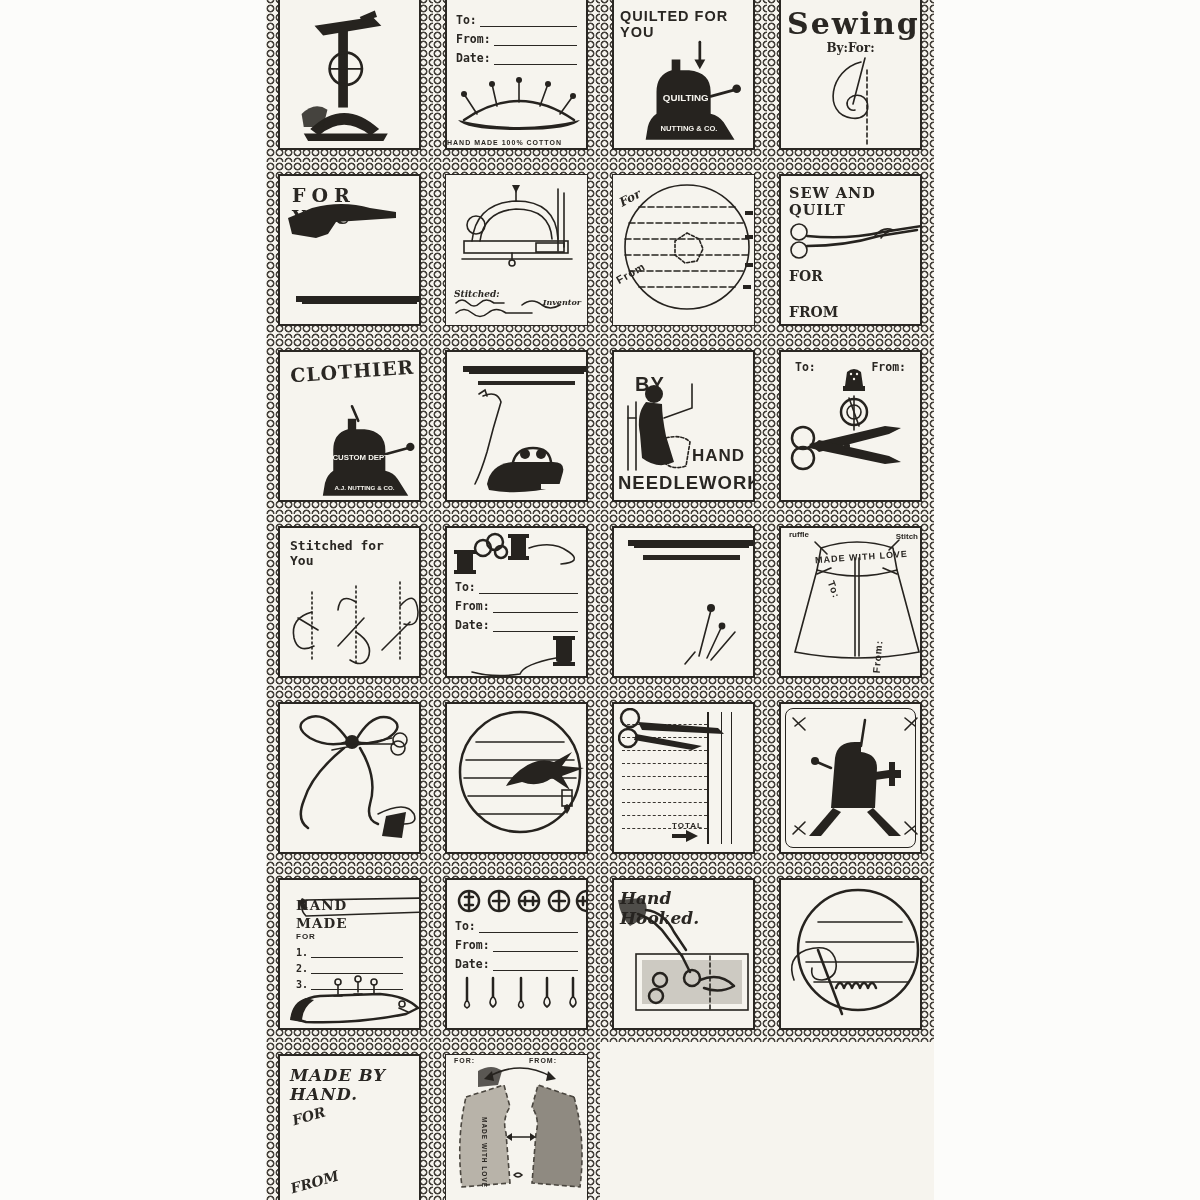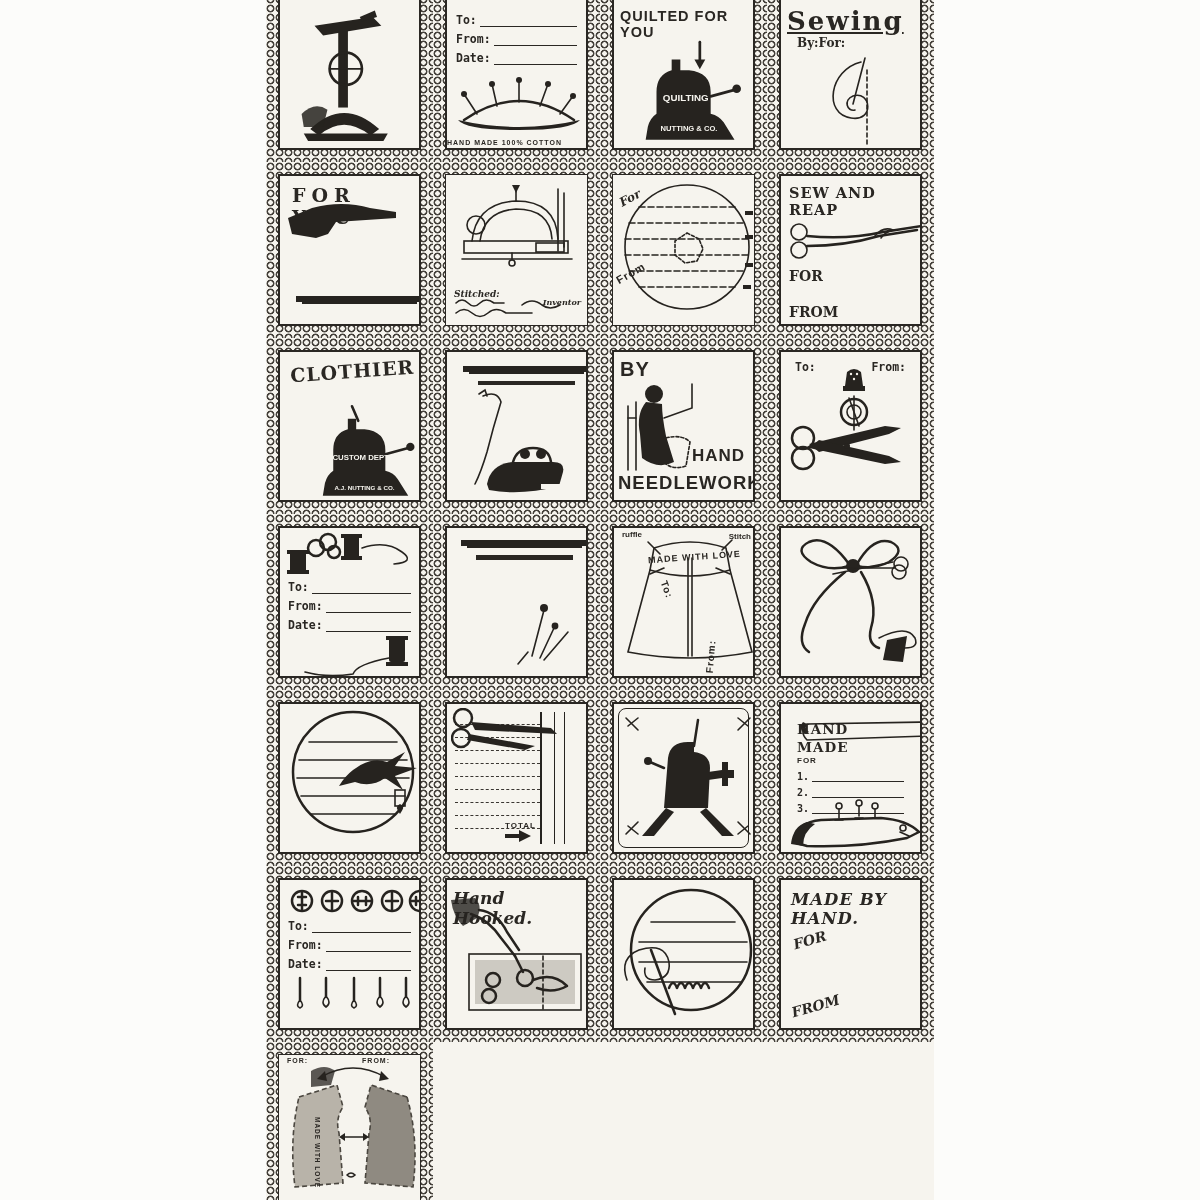--- a/index.html
+++ b/index.html
@@ -99,22 +99,22 @@
       <line class="st" x1="60" y1="2" x2="60" y2="20"></line>
           <polygon class="ink" points="55,18 65,18 60,27"></polygon>
       <text x="47" y="56" fill="#f6f4ee" font-size="9" font-weight="bold" text-anchor="middle" font-family="Liberation Sans, sans-serif">QUILTING</text>
       <text x="50" y="84" fill="#f6f4ee" font-size="7" font-weight="bold" text-anchor="middle" font-family="Liberation Sans, sans-serif">NUTTING &amp; CO.</text>
     </svg>
   </div>
     </div>
 
   <div class="stamp">
       <div class="inner">
-    <div class="orn ctr" style="font-size:26px;letter-spacing:2px;text-decoration:underline;">Sewing</div>
-    <div style="display:flex;justify-content:flex-start;padding:0 10px;">
+    <div class="orn ctr" style="font-size:30px;letter-spacing:2px;">Sewing</div>
+    <div style="display:flex;justify-content:center;padding:0 10px;">
       <span class="orn" style="font-size:12px;">By:</span>
       <span class="orn" style="font-size:12px;">For:</span>
     </div>
     <svg class="abs" style="left:28px;bottom:0;" width="100" height="92" viewBox="0 0 100 92">
       <path class="stn" d="M52 6 C20 14 14 58 42 62 C66 66 62 34 44 40 C34 44 38 56 46 54" stroke-width="2.2"></path>
       <line class="stn" x1="56" y1="2" x2="44" y2="48" stroke-width="2.4"></line>
       <line class="stn" x1="58" y1="14" x2="58" y2="90" stroke-dasharray="4 3"></line>
     </svg>
   </div>
     </div>
@@ -176,21 +176,21 @@
           </g>
     </svg>
     <span class="abs hand" style="left:6px;top:16px;font-size:12px;transform:rotate(-28deg);">For</span>
     <span class="abs blk" style="left:2px;top:92px;font-size:11px;transform:rotate(-30deg);">From</span>
   </div>
     </div>
 
 
   <div class="stamp">
       <div class="inner" style="padding:8px;">
-    <div class="orn" style="font-size:14.5px;letter-spacing:1px;">SEW AND REAP</div>
+    <div class="orn" style="font-size:14.5px;letter-spacing:1px;">SEW AND QUILT</div>
     <svg style="margin:4px 0 0 -2px;" width="140" height="38" viewBox="0 0 140 38">
       <circle class="stn" cx="12" cy="10" r="8"></circle>
           <circle class="stn" cx="12" cy="28" r="8"></circle>
       <path class="st" d="M20 14 Q60 18 96 10 L134 4" stroke-width="2"></path>
       <path class="st" d="M20 24 Q58 24 92 14 L130 8" stroke-width="2"></path>
       <path class="stn" d="M88 14 Q96 4 106 8 Q98 10 94 16"></path>
     </svg>
     <div class="orn" style="font-size:14px;margin-top:8px;">FOR</div>
     <div class="orn" style="font-size:14px;margin-top:20px;">FROM</div>
   </div>
@@ -228,21 +228,21 @@
       <path class="ink" d="M30 96 Q34 76 56 74 L96 74 Q108 74 106 84 L102 98 Q64 108 32 102 Z"></path>
       <path class="st" d="M56 74 Q60 60 76 60 Q92 60 94 74" fill="#f6f4ee"></path>
       <circle class="ink" cx="68" cy="66" r="5"></circle>
           <circle class="ink" cx="84" cy="66" r="5"></circle>
       <rect x="84" y="96" width="22" height="5" fill="#f6f4ee"></rect>
     </svg>
   </div>
     </div>
 
   <div class="stamp">
-      <div class="inner" style="padding:6px;">
+      <div class="inner" style="padding:21px;">
     <div class="blk" style="font-size:20px;">BY</div>
     <svg class="abs" style="left:6px;top:26px;" width="80" height="96" viewBox="0 0 80 96">
       <g class="stn">
             <line x1="8" y1="28" x2="8" y2="92"></line>
             <line x1="16" y1="24" x2="16" y2="92"></line>
             <line x1="8" y1="40" x2="16" y2="40"></line>
           </g>
       <circle class="ink" cx="34" cy="16" r="9"></circle>
       <path class="ink" d="M26 24 Q16 36 20 56 L22 80 Q38 92 54 84 L46 58 Q42 38 42 26 Z"></path>
       <path class="stn" d="M44 40 L72 30 L72 6"></path>
@@ -273,20 +273,38 @@
           <line class="stn" x1="60" y1="34" x2="70" y2="62"></line>
       <path class="ink" d="M20 80 L96 62 L112 64 L100 70 L30 88 Z"></path>
       <path class="ink" d="M20 84 L96 100 L112 98 L100 92 L30 76 Z"></path>
       <circle class="st" cx="14" cy="74" r="11" stroke-width="4"></circle>
       <circle class="st" cx="14" cy="94" r="11" stroke-width="4"></circle>
       <circle class="ink" cx="58" cy="82" r="3"></circle>
     </svg>
   </div>
     </div>
 
+  <div class="stamp">
+      <div class="inner">
+    <div class="tw" style="font-size:13px;margin:4px 0 0 4px;">Stitched for You</div>
+    <svg class="abs" style="left:4px;bottom:4px;" width="140" height="100" viewBox="0 0 140 100">
+      <g class="stn" stroke-dasharray="2 3" stroke-width="3">
+        <line x1="28" y1="20" x2="28" y2="90"></line>
+            <line x1="72" y1="14" x2="72" y2="92"></line>
+            <line x1="116" y1="10" x2="116" y2="88"></line>
+      </g>
+      <path class="stn" d="M28 40 Q6 46 10 66 Q14 82 30 74" stroke-width="2"></path>
+      <line class="stn" x1="14" y1="46" x2="34" y2="58" stroke-width="2"></line>
+      <path class="stn" d="M72 30 Q56 20 54 38 M72 60 Q90 72 84 86 Q78 96 66 88" stroke-width="2"></path>
+      <line class="stn" x1="54" y1="74" x2="80" y2="46" stroke-width="2"></line>
+      <path class="stn" d="M116 34 Q132 16 134 40 Q134 56 120 52" stroke-width="2"></path>
+      <line class="stn" x1="98" y1="78" x2="126" y2="50" stroke-width="2"></line>
+    </svg>
+  </div>
+    </div>
 
   <div class="stamp">
       <div class="inner" style="padding:8px;">
     <svg class="abs" style="left:2px;top:2px;" width="145" height="46" viewBox="0 0 145 46">
       <g class="ink">
         <rect x="8" y="22" width="16" height="20" rx="2"></rect>
             <rect x="5" y="20" width="22" height="4"></rect>
             <rect x="5" y="40" width="22" height="4"></rect>
         <rect x="62" y="6" width="15" height="22" rx="2"></rect>
             <rect x="59" y="4" width="21" height="4"></rect>

